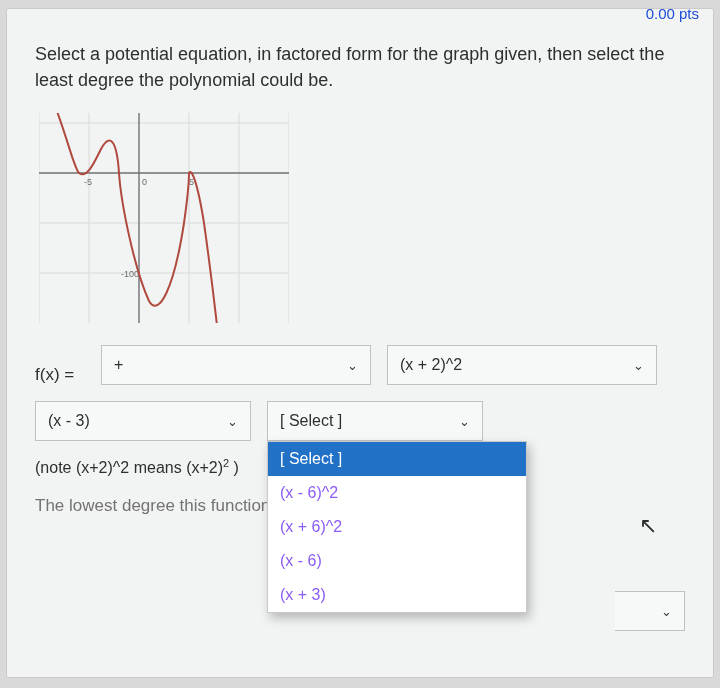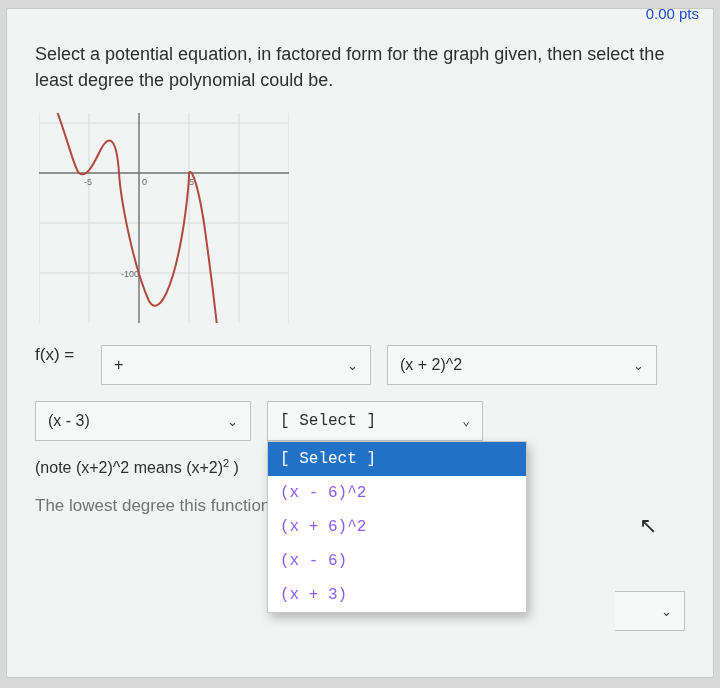--- a/index.html
+++ b/index.html
@@ -27,42 +27,42 @@
     margin-bottom: 20px;
   }
   .graph-box {
     width: 250px;
     height: 210px;
     position: relative;
     margin-bottom: 22px;
     margin-left: 4px;
   }
   .graph-box svg { width: 100%; height: 100%; }
-  .row { display: flex; align-items: flex-start; gap: 16px; margin-bottom: 16px; }
+  .row { display: flex; align-items: flex-end; gap: 16px; margin-bottom: 16px; }
   .label-fx { font-size: 17px; color: #2e2f30; min-width: 50px; }
   .select {
     flex: 0 0 auto;
     width: 270px;
     height: 40px;
     border: 1px solid #bfc1c2;
     background: #f7f8f8;
     display: flex;
     align-items: center;
     justify-content: space-between;
     padding: 0 12px;
     font-size: 16px;
     color: #2e2f30;
     cursor: pointer;
   }
   .select.small { width: 216px; }
   .chev { font-size: 13px; color: #3a3b3c; }
   .note { font-size: 16px; color: #2e2f30; margin: 10px 0 18px 0; }
   .note sup { font-size: 11px; }
   .inline-text { font-size: 17px; color: #737373; }
-  .dropdown-wrap { position: relative; font-family: Liberation Mono, monospace; }
+  .dropdown-wrap { position: relative; }
   .dropdown-menu {
     position: absolute;
     top: 40px;
     left: 0;
     width: 260px;
     background: #fff;
     border: 1px solid #c8c9ca;
     box-shadow: 3px 5px 10px rgba(0,0,0,0.25);
     z-index: 10;
   }

